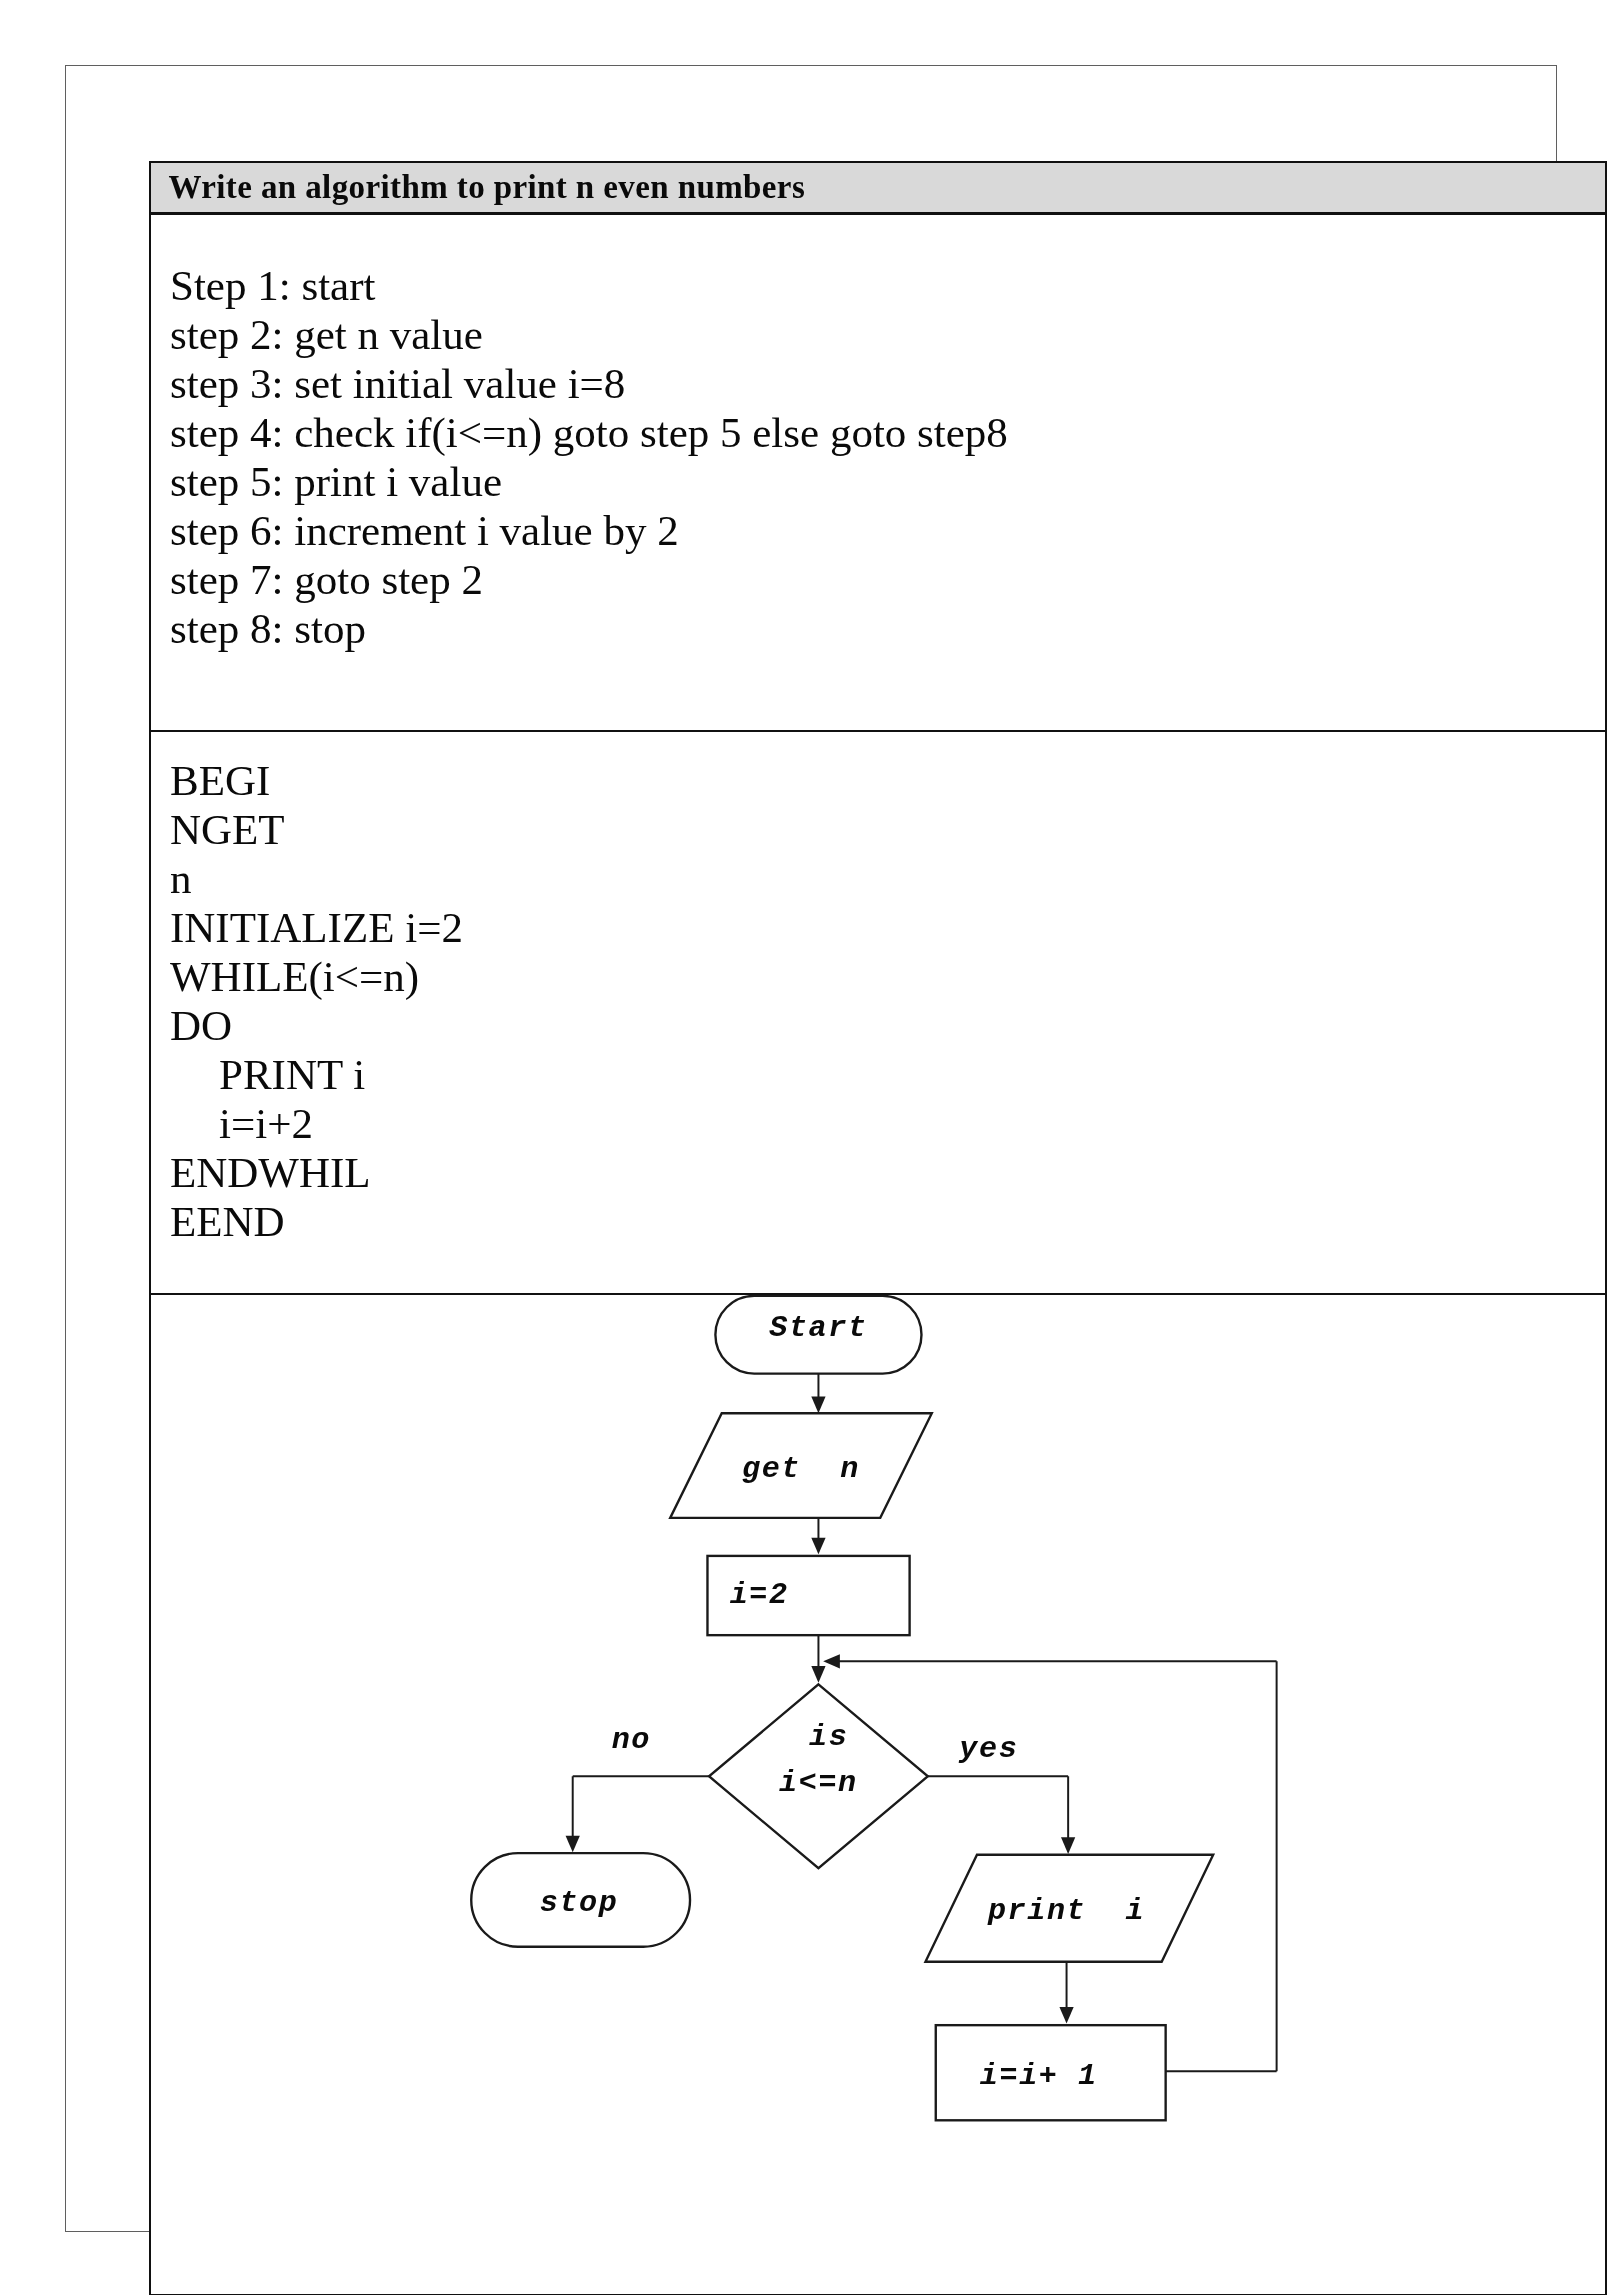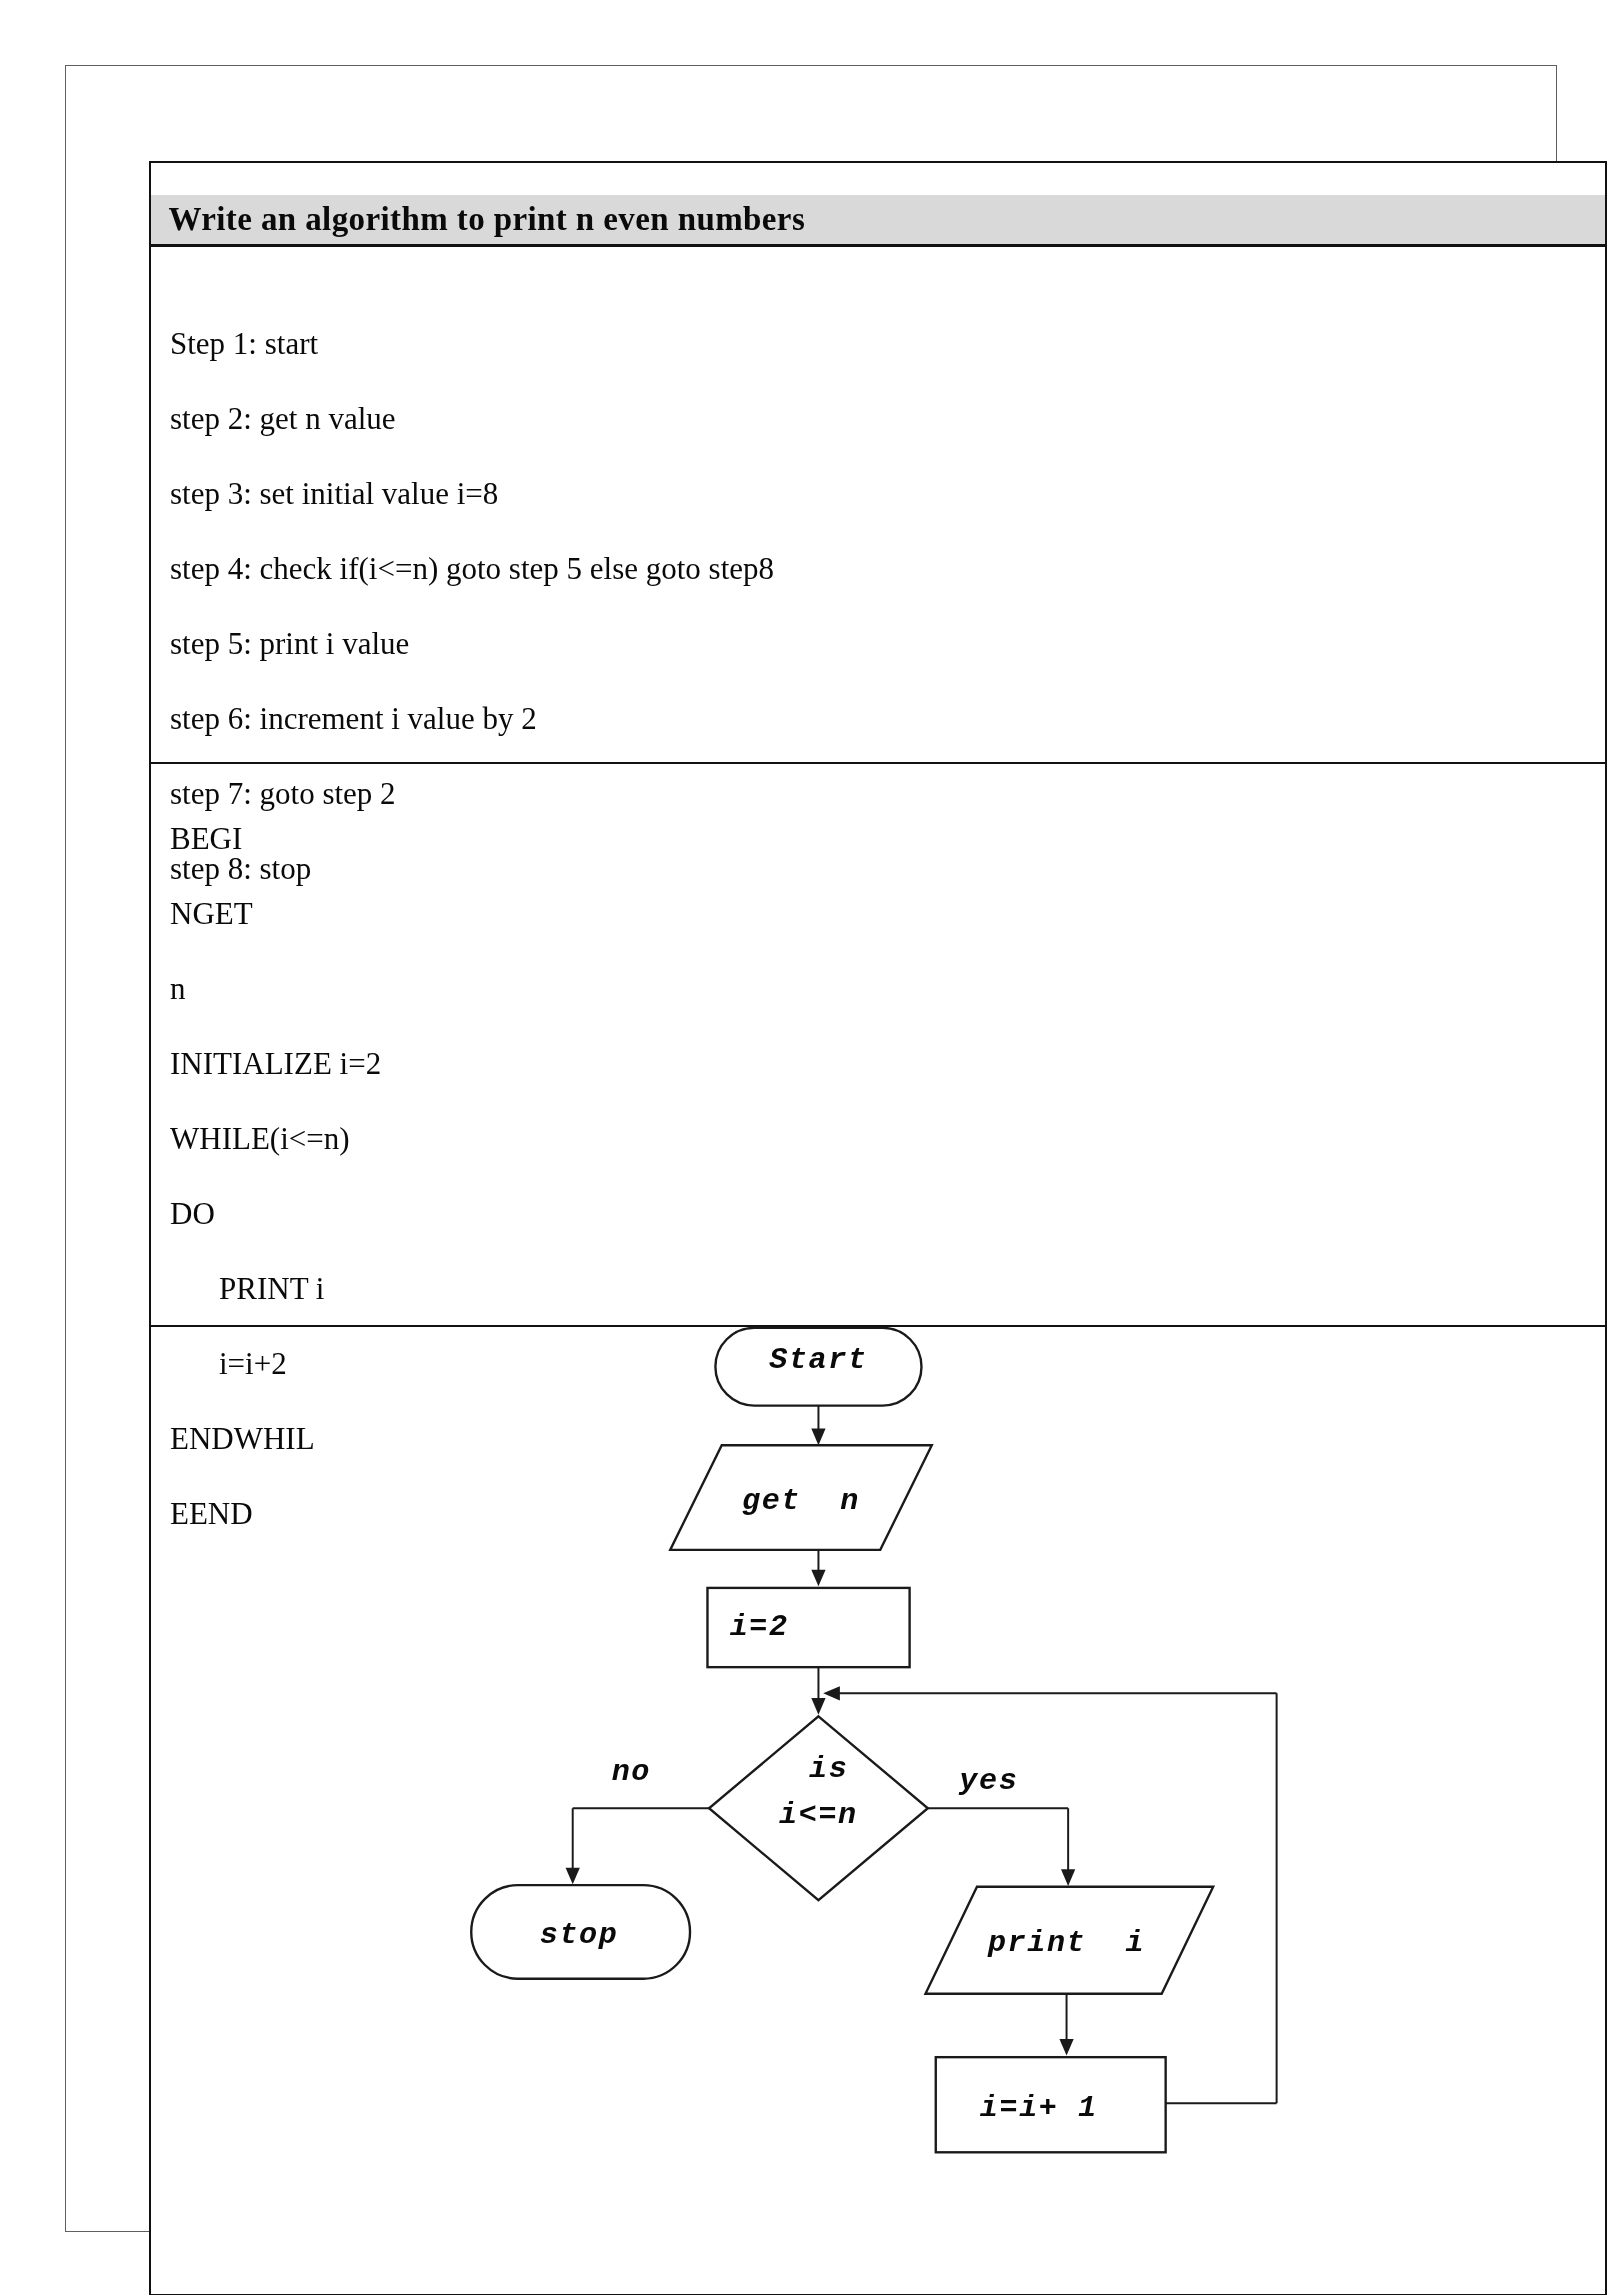--- a/index.html
+++ b/index.html
@@ -21,43 +21,42 @@
     position:absolute; left:83px; top:95px;
     width:1458px; height:2135px;
     border:2.4px solid #111111;
     background:#ffffff;
     display:flex; flex-direction:column;
   }
   .row-header {
     height:52px; flex:0 0 auto;
     background:#d9d9d9;
     border-bottom:3.2px solid #111111;
-    display:flex; align-items:center;margin-top:32px;
+    display:flex; align-items:center;
   }
   .doc-title {
     font-size:33px; font-weight:bold;
     padding-left:17.4px;
     letter-spacing:0.4px;
     white-space:nowrap;
   }
   .row-steps {
     height:517px; flex:0 0 auto;
     border-bottom:2.4px solid #111111;
     padding:46px 0 0 19px;
   }
   .row-pseudo {
     height:563px; flex:0 0 auto;
     border-bottom:2.4px solid #111111;
     padding:24px 0 0 19px;
   }
   .text-line {
-    font-size:31px;
+    font-size:43px;
     line-height:49px;
     white-space:pre;
-    margin-top:26px;
   }
   .indent { margin-left:49px; }
   .row-flow {
     flex:1 1 auto;
     position:relative;
   }
   .row-flow svg { display:block; width:1453px; height:999px; }
 
   
   .fc-shape { fill:#ffffff; stroke:#1a1a1a; stroke-width:3; }

